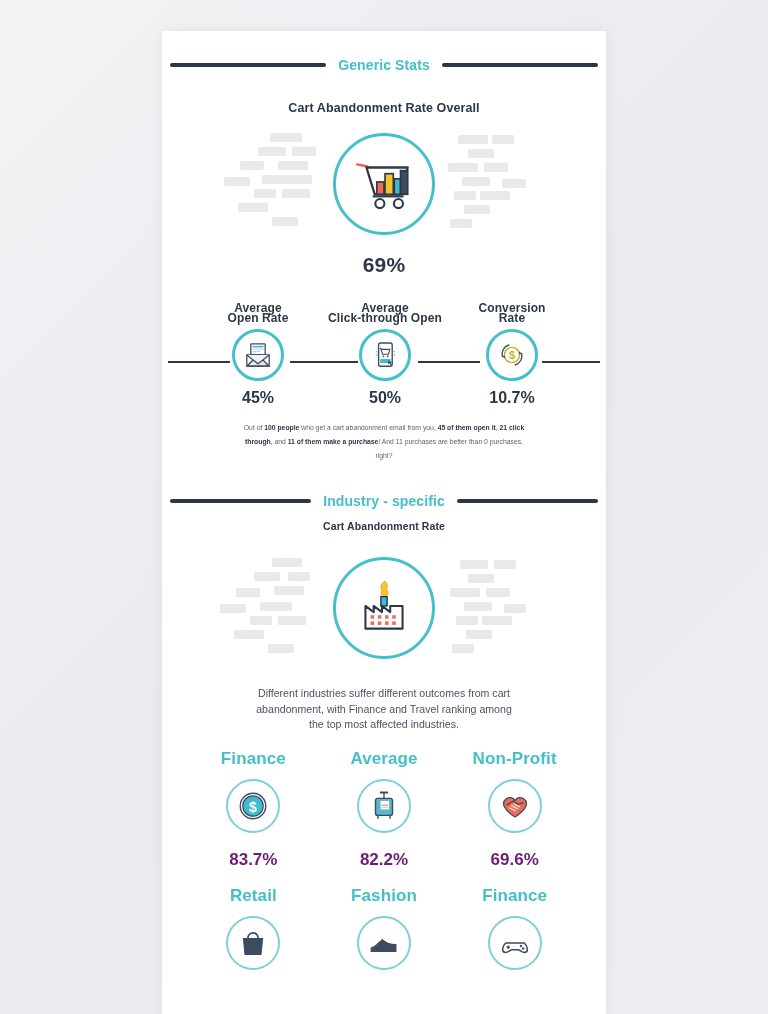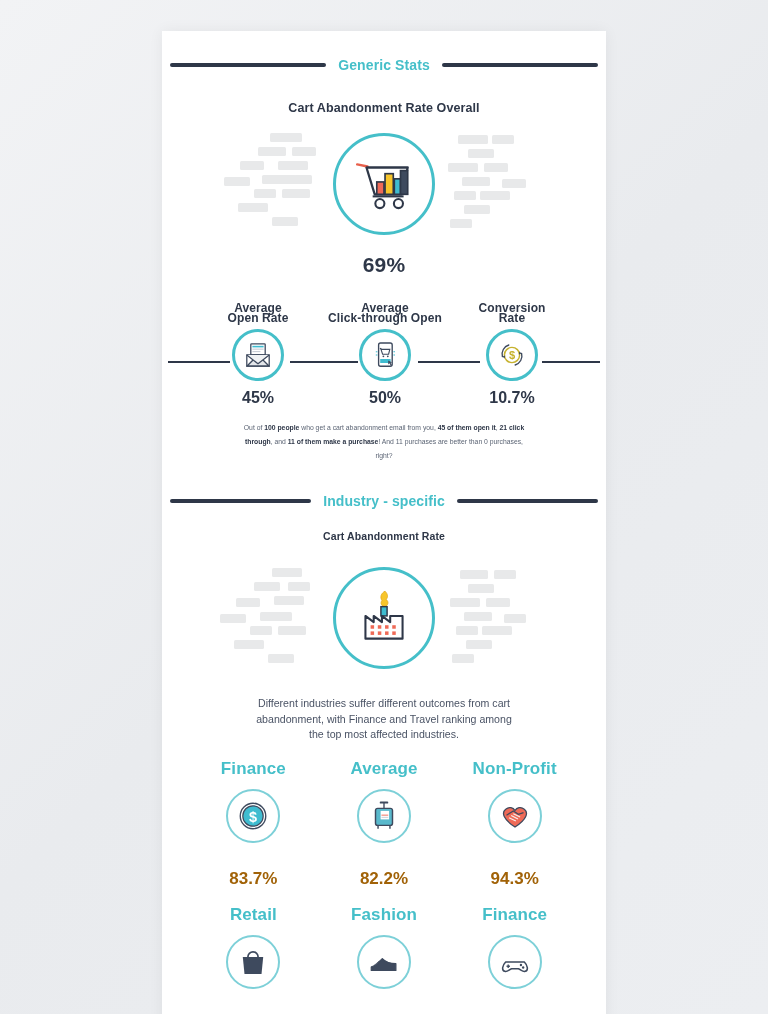--- a/index.html
+++ b/index.html
@@ -188,24 +188,24 @@
     margin: 10px auto 0;
     border-radius: 50%;
     border: 2px solid #7dd0d8;
     background: #fff;
     display: flex;
     align-items: center;
     justify-content: center;
   }
   .ind-circle svg { width: 34px; height: 34px; display: block; }
   .ind-val {
-    margin-top: 26px;
+    margin-top: 17px;
     font-size: 17px;
     font-weight: bold;
-    color: #a16207;
+    color: #701a75;
   }
 </style>
 </head>
 <body>
 
 <div class="page">
 
   <div style="padding-top:26px">
 
     <div class="sect-head">
@@ -336,21 +336,21 @@
   </div>
 
   <div style="margin-top:30px">
 
     <div class="sect-head">
       <div class="rule"></div>
       <div class="sect-title">Industry - specific</div>
       <div class="rule"></div>
     </div>
 
-    <div class="sub-title small" style="margin-top:21px">Cart Abandonment Rate</div>
+    <div class="sub-title small" style="margin-top:11px">Cart Abandonment Rate</div>
 
     <div class="hero" style="margin-top:16px; height:120px">
       <div class="bricks">
         <div class="brick" style="left:110px; top:10px; width:30px;"></div>
         <div class="brick" style="left:92px;  top:24px; width:26px;"></div>
         <div class="brick" style="left:126px; top:24px; width:22px;"></div>
         <div class="brick" style="left:112px; top:38px; width:30px;"></div>
         <div class="brick" style="left:74px;  top:40px; width:24px;"></div>
         <div class="brick" style="left:98px;  top:54px; width:32px;"></div>
         <div class="brick" style="left:58px;  top:56px; width:26px;"></div>
@@ -431,21 +431,21 @@
           <svg viewBox="0 0 40 40">
             <path d="M20 33 C6 24 4 16 9 12 C13 8.6 18 10 20 13.6 C22 10 27 8.6 31 12 C36 16 34 24 20 33 Z" fill="#ef6a57" stroke="#3e4a5e" stroke-width="1.5" stroke-linejoin="round"></path>
             <path d="M10 19 L18 14 L24 18 L30 16" fill="none" stroke="#3e4a5e" stroke-width="1.4"></path>
             <g stroke="#f5f0ee" stroke-width="1.3">
               <line x1="13" y1="22" x2="21" y2="26"></line>
               <line x1="15.5" y1="19.5" x2="23.5" y2="23.5"></line>
               <line x1="18" y1="17.4" x2="26" y2="21.2"></line>
             </g>
           </svg>
         </div>
-        <div class="ind-val">94.3%</div>
+        <div class="ind-val">69.6%</div>
       </div>
 
       <div class="ind-cell">
         <div class="ind-name">Retail</div>
         <div class="ind-circle">
           <svg viewBox="0 0 40 40">
             <path d="M14 14 A6 6 0 0 1 26 14" fill="none" stroke="#3e4a5e" stroke-width="2"></path>
             <path d="M8 14 L32 14 L30 34 L10 34 Z" fill="#3e4a5e"></path>
           </svg>
         </div>

